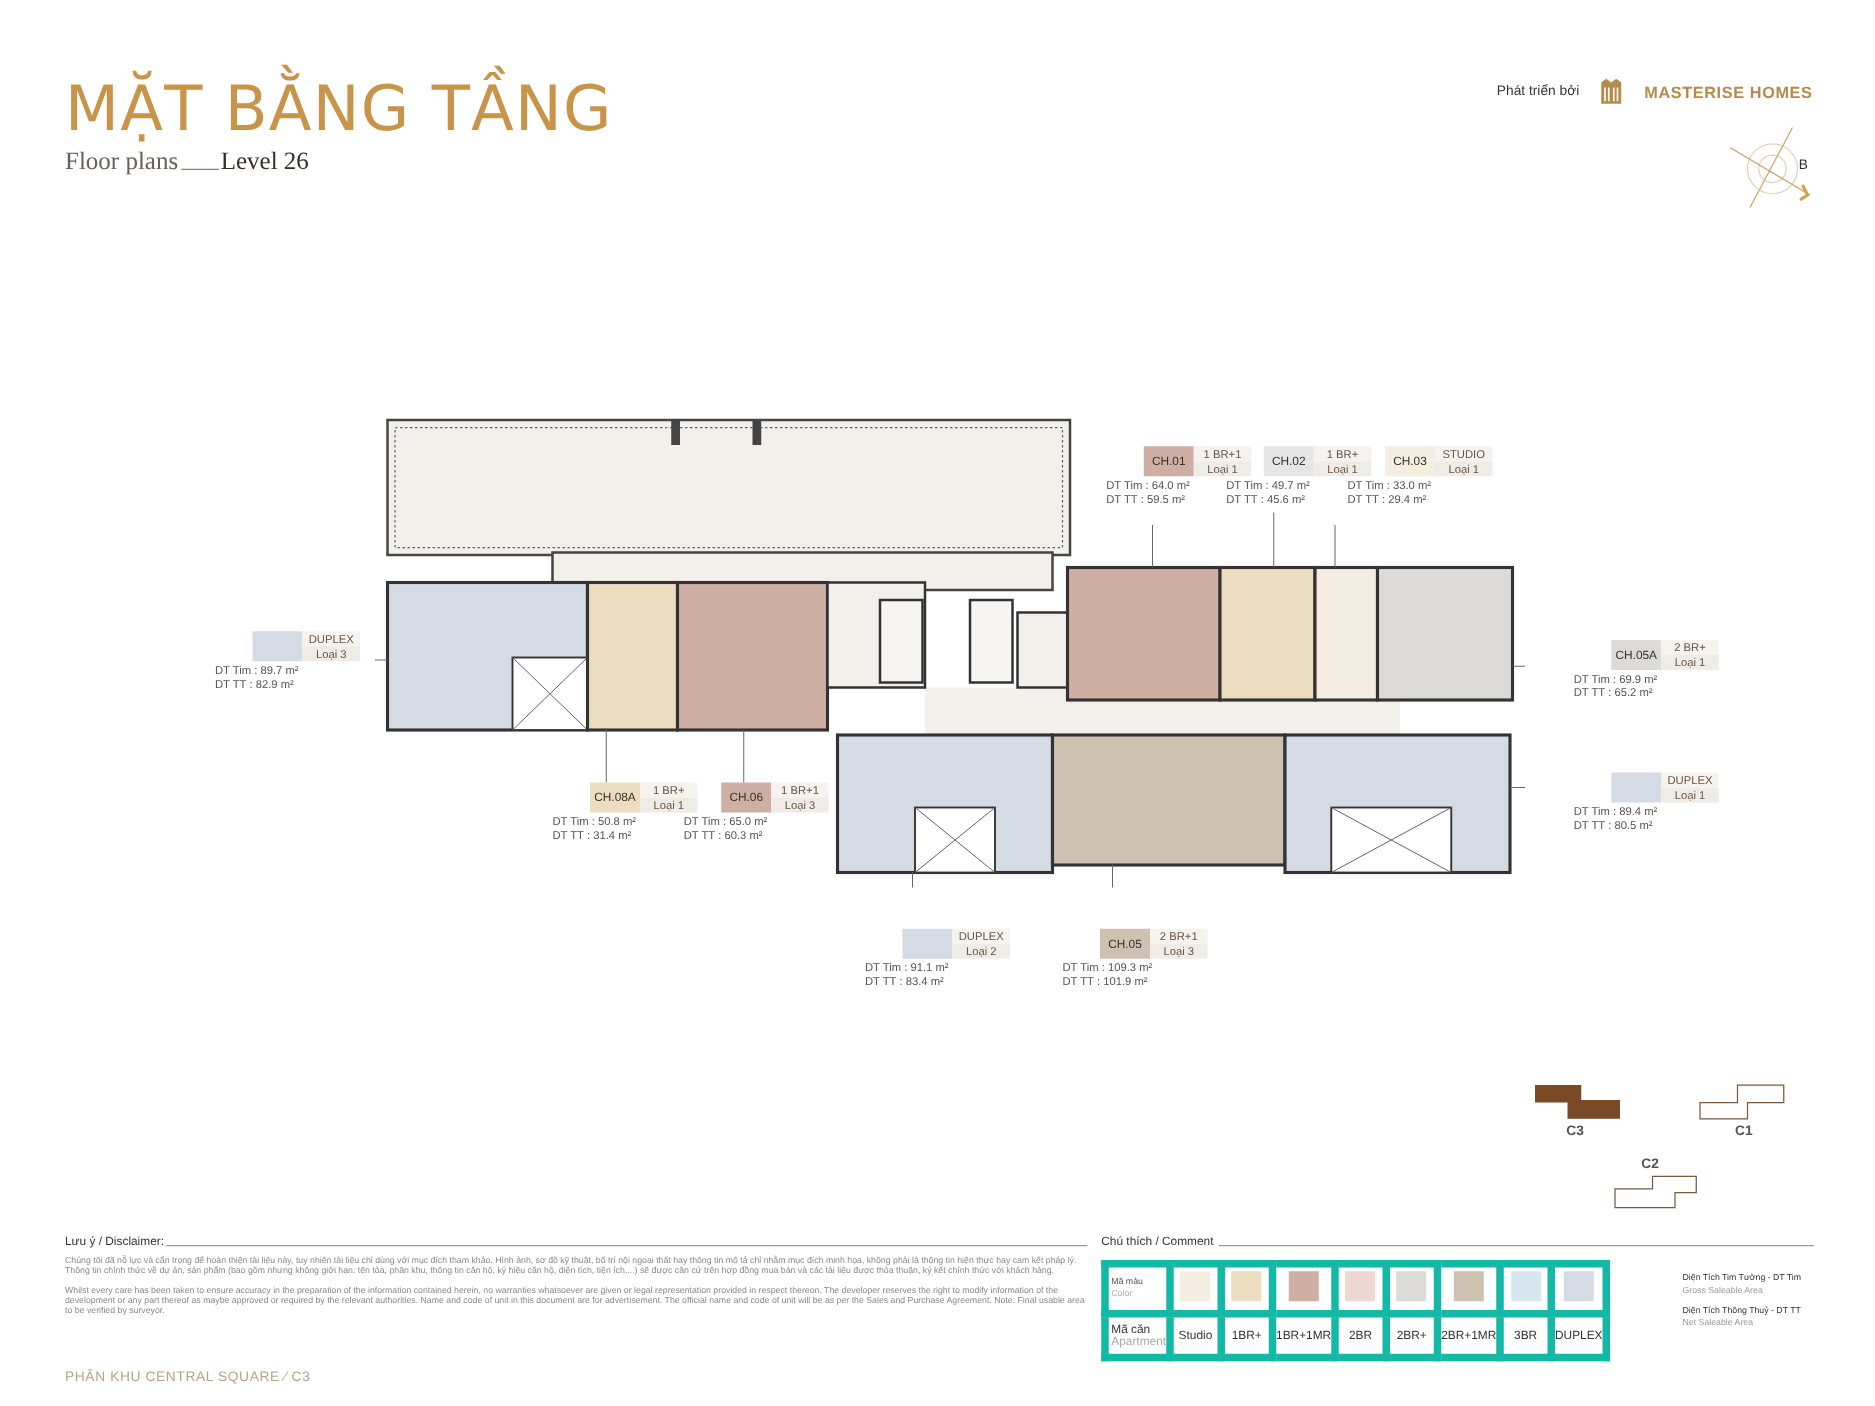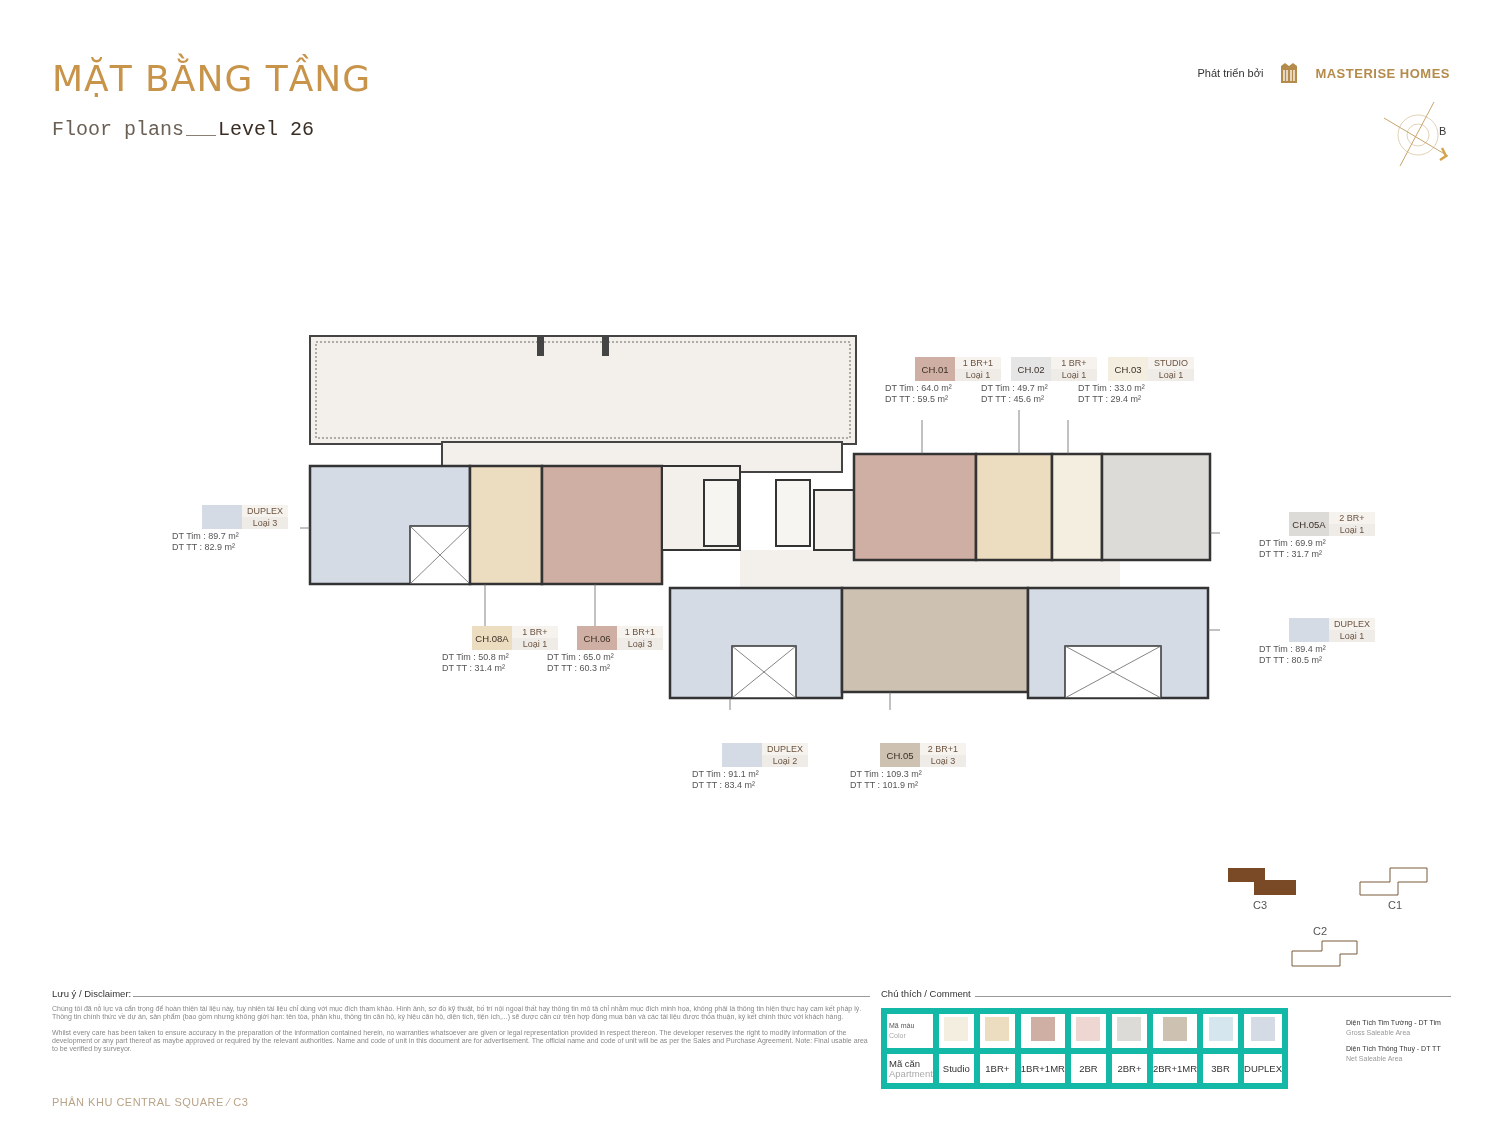--- a/index.html
+++ b/index.html
@@ -1,20 +1,20 @@
 <!DOCTYPE html>
 <html><head>
 <meta charset="utf-8">
 <style>
   * { box-sizing: border-box; margin: 0; padding: 0; }
   html, body { width: 1500px; height: 1125px; background: #ffffff; overflow: hidden; }
   body { position: relative; font-family: "Liberation Sans", "DejaVu Sans", sans-serif; color: #555; }
 
-  .title { position: absolute; left: 52px; top: 58px; font-size: 36px; letter-spacing: 1px; color: #c8944a; font-family: "DejaVu Sans", sans-serif; font-weight: normal; }
-  .subtitle { position: absolute; left: 52px; top: 118px; font-size: 20px; color: #6b6056; font-family: Liberation Mono, monospace; display: flex; align-items: flex-end; text-align: right; }
+  .title { position: absolute; left: 52px; top: 58px; font-size: 50px; letter-spacing: 1px; color: #c8944a; font-family: "DejaVu Sans", sans-serif; font-weight: normal; }
+  .subtitle { position: absolute; left: 52px; top: 118px; font-size: 20px; color: #6b6056; font-family: Liberation Serif, serif; display: flex; align-items: flex-end; text-align: right; }
   .subtitle .rule { display: inline-block; width: 30px; height: 1px; background: #8a7f74; margin: 0 2px 5px 2px; }
   .subtitle .level { color: #3a2e24; }
 
   .brand { position: absolute; right: 50px; top: 62px; display: flex; align-items: center; gap: 17px; }
   .brand .dev { font-size: 11px; color: #333; }
   .brand .logo { width: 18px; height: 22px; }
   .brand .name { font-size: 13px; font-weight: bold; color: #b58b4c; letter-spacing: 0.5px; }
 
   .compass { position: absolute; left: 1376px; top: 98px; width: 80px; height: 70px; }
 
@@ -46,21 +46,21 @@
   .legend tr.colors td { height: 40px; }
   .legend tr.names td { height: 35px; font-size: 9.5px; color: #333; }
   .legend td.rowhead { width: 42px; text-align: left; padding-left: 2px; font-size: 7px; line-height: 10px; color: #555; }
   .legend td.rowhead .en { color: #aaa; }
   .swatch { display: inline-block; width: 24px; height: 24px; }
 
   .defs { position: absolute; left: 1346px; top: 1018px; font-size: 7px; line-height: 10px; color: #333; }
   .defs .en { color: #999; margin-bottom: 6px; }
 
   .keymap { position: absolute; left: 1220px; top: 860px; width: 230px; height: 110px; }
-  .keymap .lbl { position: absolute; font-size: 11px; color: #555; }
+  .keymap .lbl { position: absolute; font-size: 11px; color: #555; font-weight: bold; }
 </style>
 </head>
 <body>
 
 <div class="title">MẶT BẰNG TẦNG</div>
 <div class="subtitle">
   <span>Floor plans</span>
   <span class="rule"></span>
   <span class="level">Level 26</span>
 </div>
@@ -192,21 +192,21 @@
 <div class="callout" style="left:1257px; top:512px;">
   <div class="head">
     <div class="code" style="background:#dddbd7">CH.05A</div>
     <div class="type">
         <span>2 BR+</span>
         <span>Loại 1</span>
       </div>
   </div>
   <div class="area">
       <div>DT Tim :  69.9 m²</div>
-      <div>DT TT   :  31.7 m²</div>
+      <div>DT TT   :  65.2 m²</div>
     </div>
 </div>
 
 <div class="callout" style="left:1257px; top:618px;">
   <div class="head">
     <div class="code" style="background:#d4dbe5"></div>
     <div class="type">
         <span>DUPLEX</span>
         <span>Loại 1</span>
       </div>

